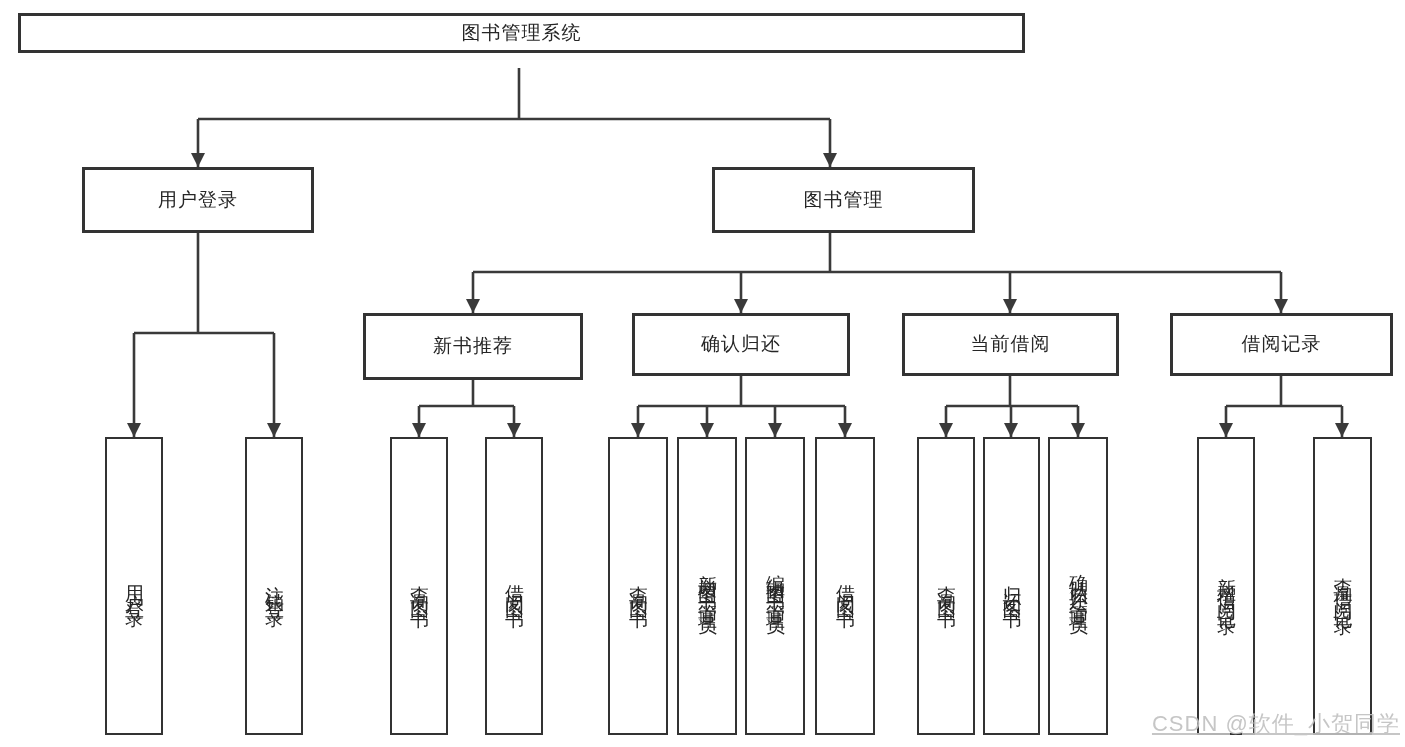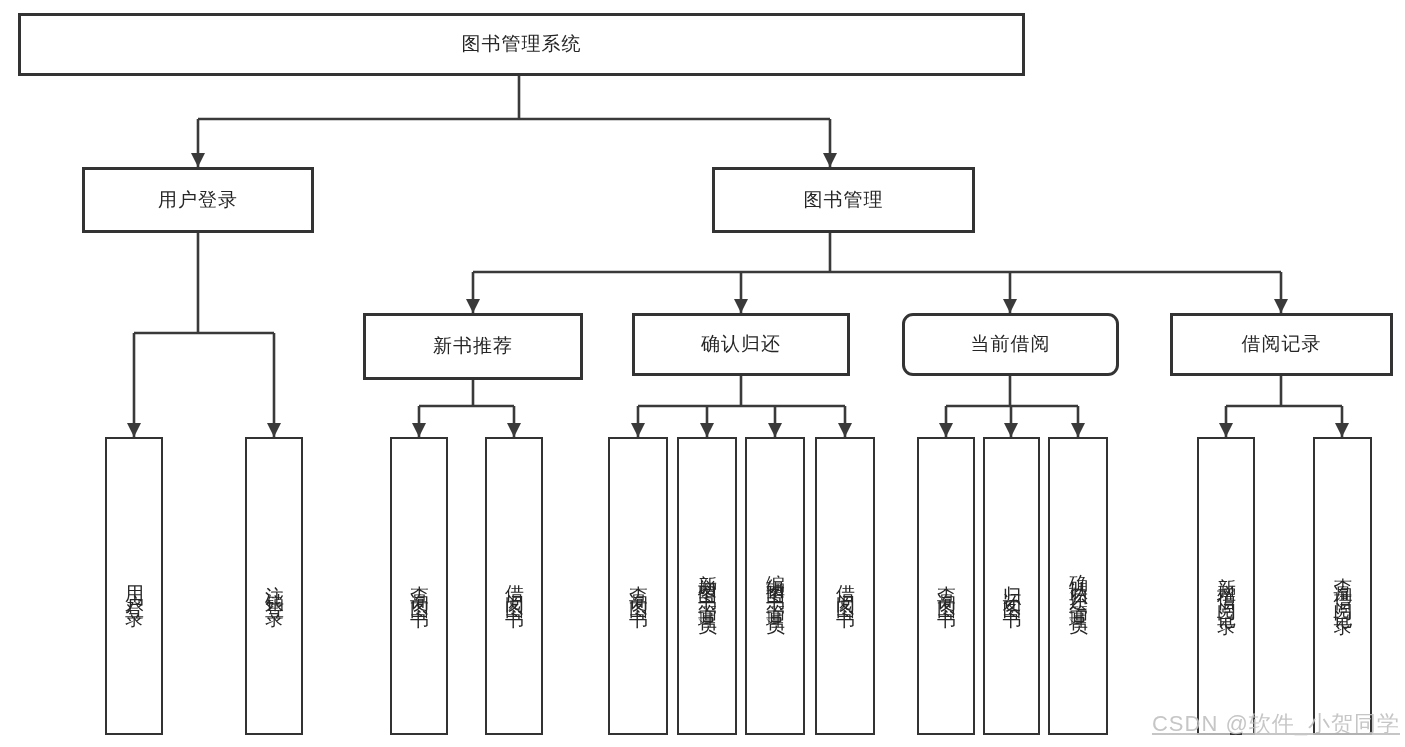--- a/index.html
+++ b/index.html
@@ -71,28 +71,28 @@
     <path marker-end="url(#arw)" d="M707,406 V437"></path>
     <path marker-end="url(#arw)" d="M775,406 V437"></path>
     <path marker-end="url(#arw)" d="M845,406 V437"></path>
     <path marker-end="url(#arw)" d="M946,406 V437"></path>
     <path marker-end="url(#arw)" d="M1011,406 V437"></path>
     <path marker-end="url(#arw)" d="M1078,406 V437"></path>
     <path marker-end="url(#arw)" d="M1226,406 V437"></path>
     <path marker-end="url(#arw)" d="M1342,406 V437"></path>
   </svg>
 
-  <div class="box" style="left:18px;top:13px;width:1007px;height:63px;">图书管理系统</div>
+  <div class="box" style="left:18px;top:13px;width:1007px;height:40px;">图书管理系统</div>
 
   <div class="box" style="left:82px;top:167px;width:232px;height:66px;">用户登录</div>
   <div class="box" style="left:712px;top:167px;width:263px;height:66px;">图书管理</div>
 
   <div class="box" style="left:363px;top:313px;width:220px;height:67px;">新书推荐</div>
   <div class="box" style="left:632px;top:313px;width:218px;height:63px;">确认归还</div>
-  <div class="box" style="left:902px;top:313px;width:217px;height:63px;border-radius:11px;">当前借阅</div>
+  <div class="box" style="left:902px;top:313px;width:217px;height:63px;">当前借阅</div>
   <div class="box" style="left:1170px;top:313px;width:223px;height:63px;">借阅记录</div>
 
   <div class="box leaf" style="left:105px;top:437px;width:58px;height:298px;">用户登录</div>
   <div class="box leaf" style="left:245px;top:437px;width:58px;height:298px;">注销登录</div>
 
   <div class="box leaf" style="left:390px;top:437px;width:58px;height:298px;">查询图书</div>
   <div class="box leaf" style="left:485px;top:437px;width:58px;height:298px;">借阅图书</div>
 
   <div class="box leaf" style="left:608px;top:437px;width:60px;height:298px;">查询图书</div>
   <div class="box leaf long" style="left:677px;top:437px;width:60px;height:298px;">新增图书（管理员）</div>

